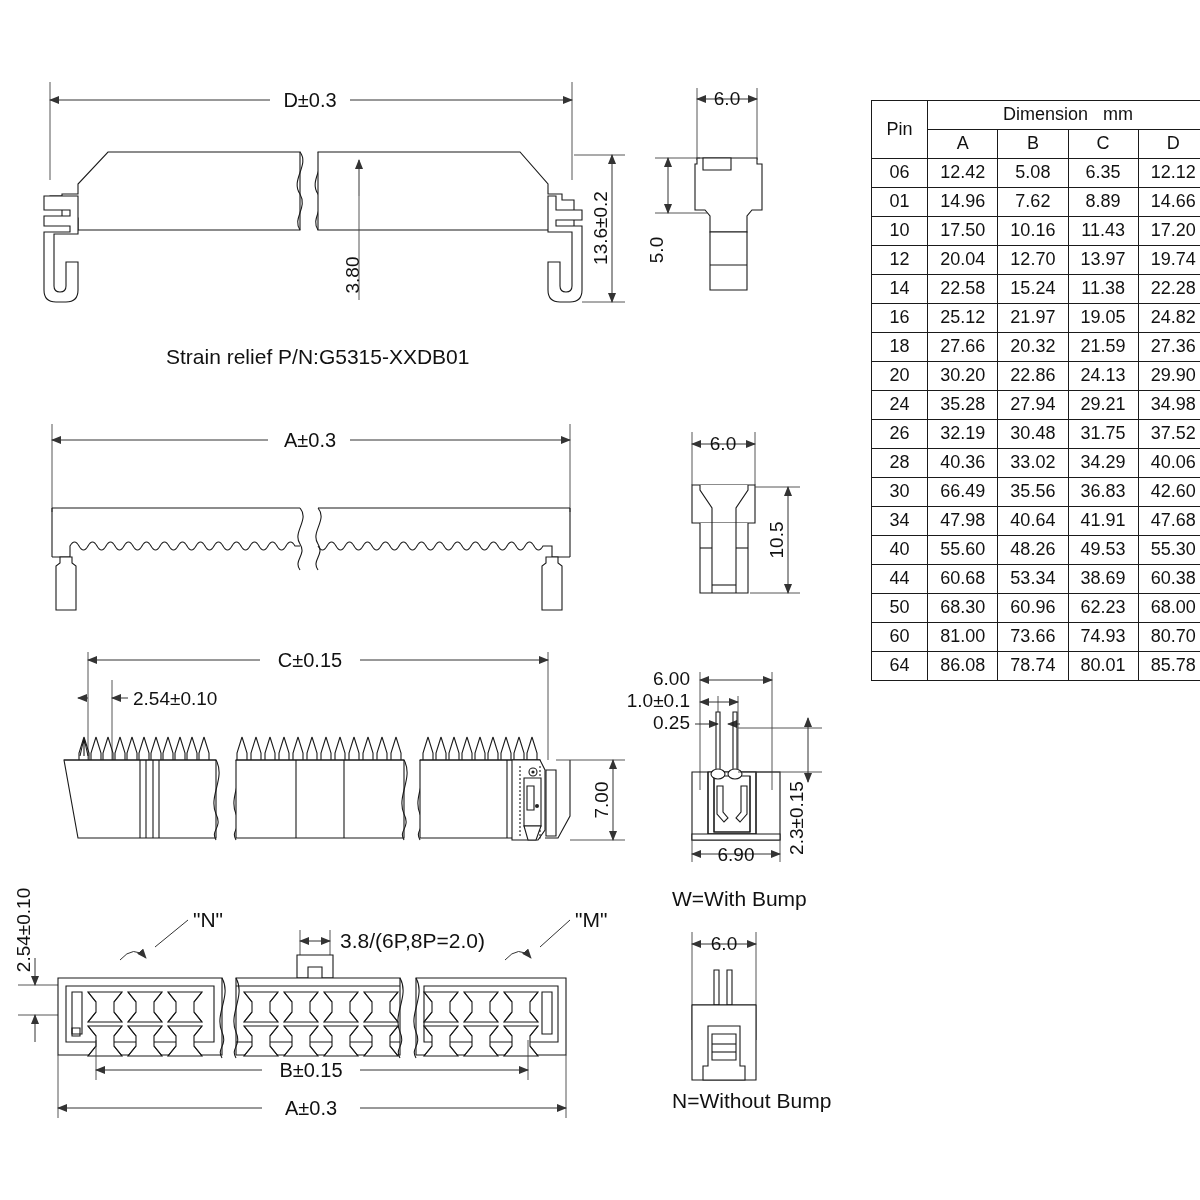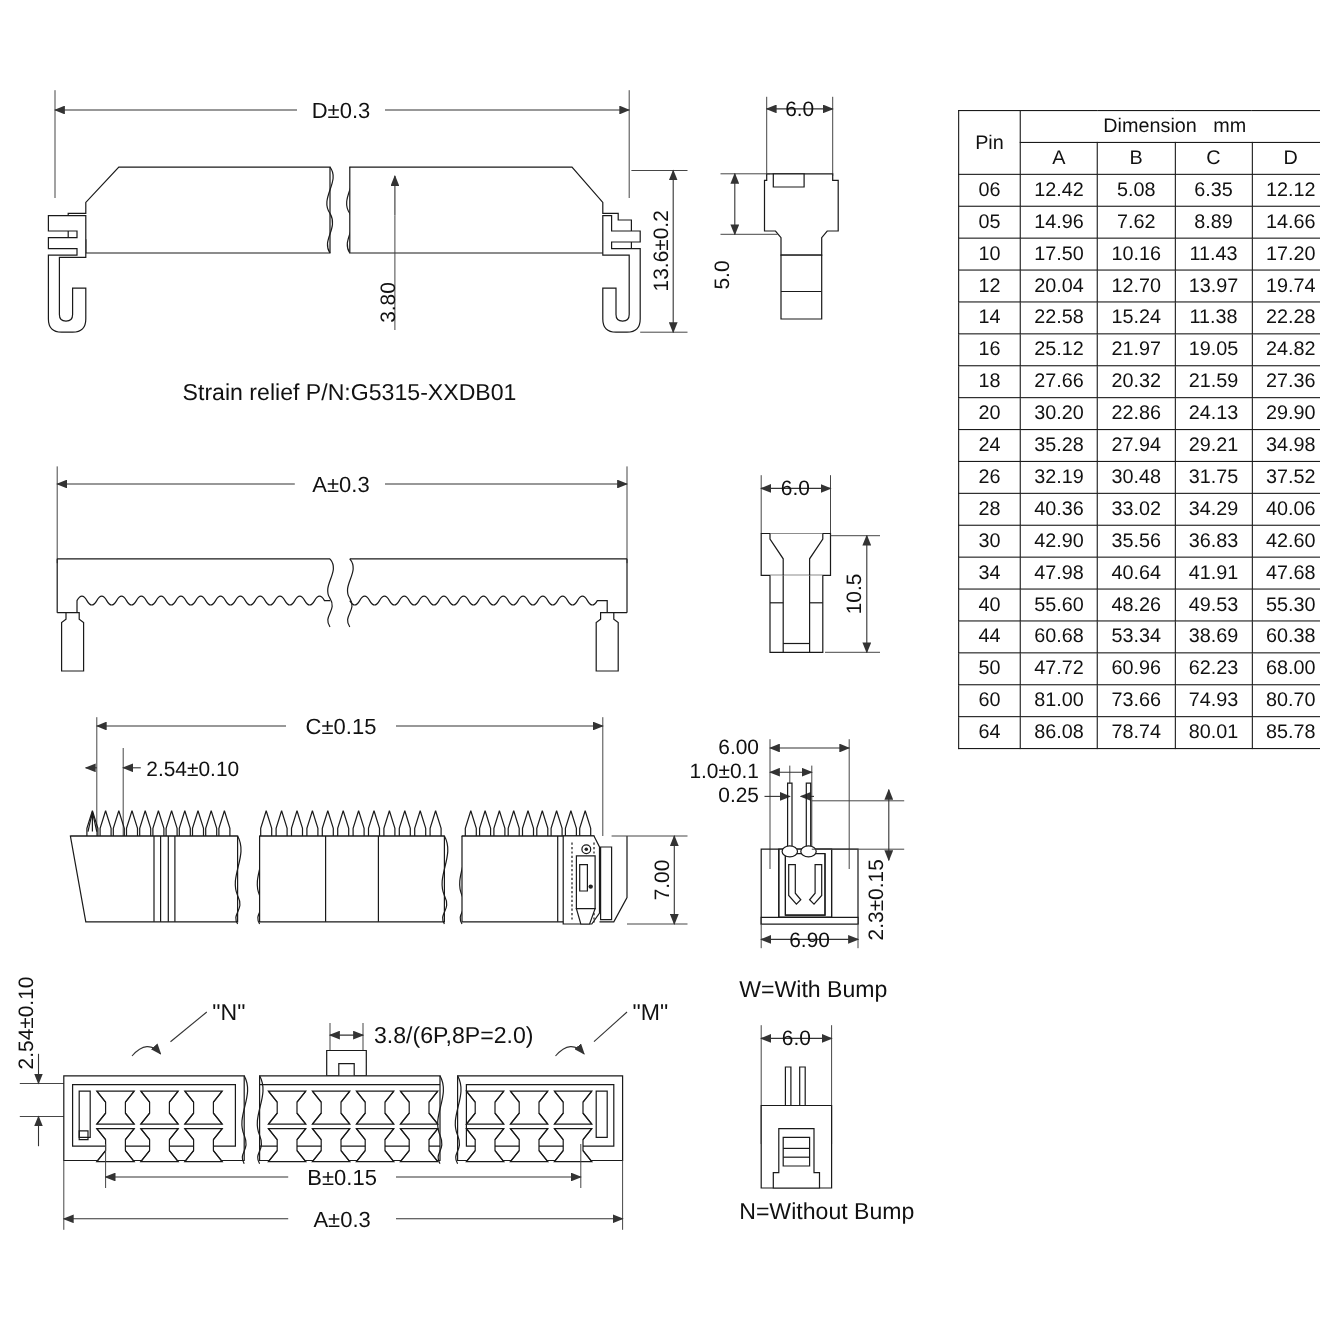--- a/index.html
+++ b/index.html
@@ -510,21 +510,21 @@
       </thead>
       <tbody id="dim-table-body">
           <tr>
             <td class="pin-col">06</td>
             <td class="val-col">12.42</td>
             <td class="val-col">5.08</td>
             <td class="val-col">6.35</td>
             <td class="val-col">12.12</td>
           </tr>
           <tr>
-            <td class="pin-col">05</td>
+            <td class="pin-col">01</td>
             <td class="val-col">14.96</td>
             <td class="val-col">7.62</td>
             <td class="val-col">8.89</td>
             <td class="val-col">14.66</td>
           </tr>
           <tr>
             <td class="pin-col">10</td>
             <td class="val-col">17.50</td>
             <td class="val-col">10.16</td>
             <td class="val-col">11.43</td>
@@ -581,21 +581,21 @@
           </tr>
           <tr>
             <td class="pin-col">28</td>
             <td class="val-col">40.36</td>
             <td class="val-col">33.02</td>
             <td class="val-col">34.29</td>
             <td class="val-col">40.06</td>
           </tr>
           <tr>
             <td class="pin-col">30</td>
-            <td class="val-col">42.90</td>
+            <td class="val-col">66.49</td>
             <td class="val-col">35.56</td>
             <td class="val-col">36.83</td>
             <td class="val-col">42.60</td>
           </tr>
           <tr>
             <td class="pin-col">34</td>
             <td class="val-col">47.98</td>
             <td class="val-col">40.64</td>
             <td class="val-col">41.91</td>
             <td class="val-col">47.68</td>
@@ -609,21 +609,21 @@
           </tr>
           <tr>
             <td class="pin-col">44</td>
             <td class="val-col">60.68</td>
             <td class="val-col">53.34</td>
             <td class="val-col">38.69</td>
             <td class="val-col">60.38</td>
           </tr>
           <tr>
             <td class="pin-col">50</td>
-            <td class="val-col">47.72</td>
+            <td class="val-col">68.30</td>
             <td class="val-col">60.96</td>
             <td class="val-col">62.23</td>
             <td class="val-col">68.00</td>
           </tr>
           <tr>
             <td class="pin-col">60</td>
             <td class="val-col">81.00</td>
             <td class="val-col">73.66</td>
             <td class="val-col">74.93</td>
             <td class="val-col">80.70</td>

